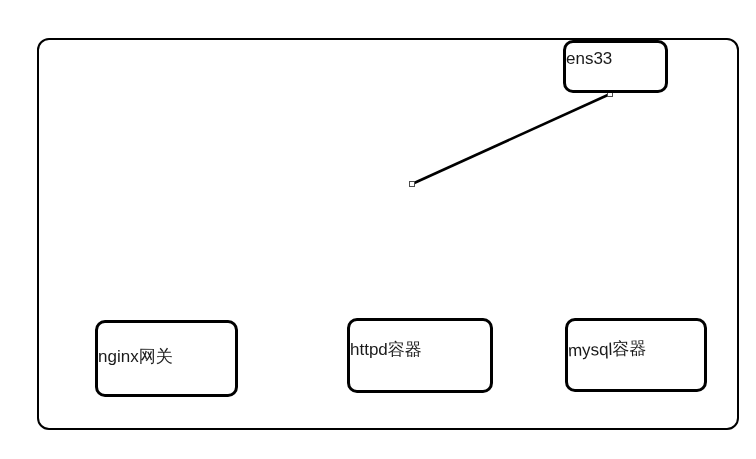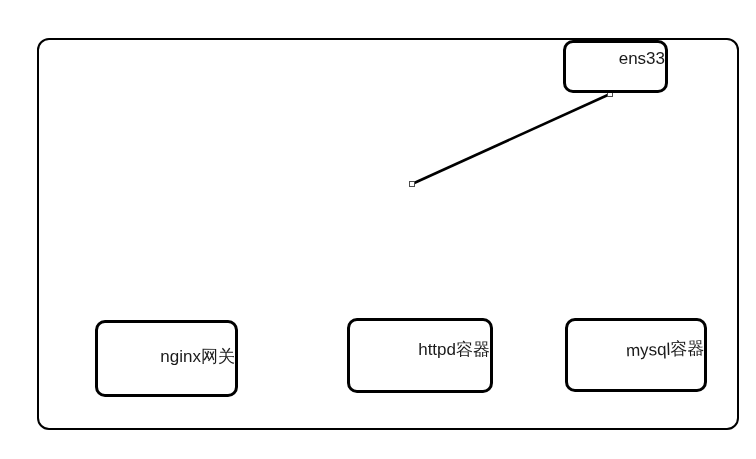--- a/index.html
+++ b/index.html
@@ -26,21 +26,21 @@
     background: transparent;
     box-sizing: border-box;
   }
   .node {
     position: absolute;
     background: #ffffff;
     border: 3px solid #000000;
     box-sizing: border-box;
     display: flex;
     align-items: center;
-    justify-content: flex-end;
+    justify-content: flex-start;
     color: #1a1a1a;
     font-size: 17px;
     text-align: center;
   }
   .node-ens33 {
     left: 563px; top: 40px;
     width: 105px; height: 53px;
     border-radius: 10px;
   }
   .node-ens33 .node-label { transform: translateY(-8px); }

